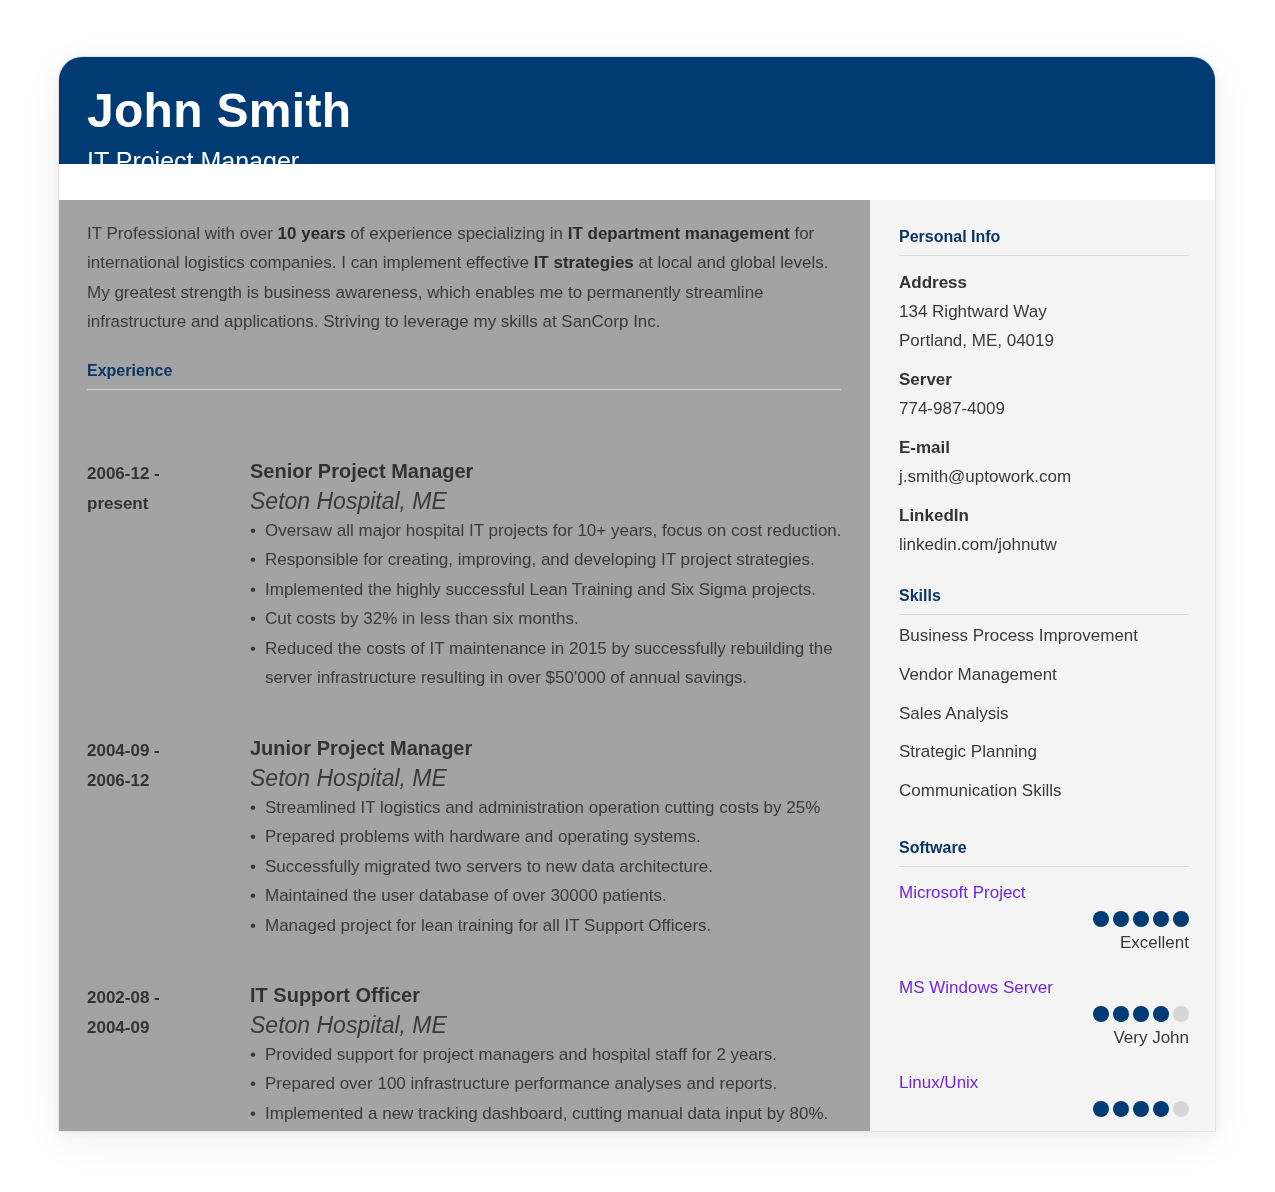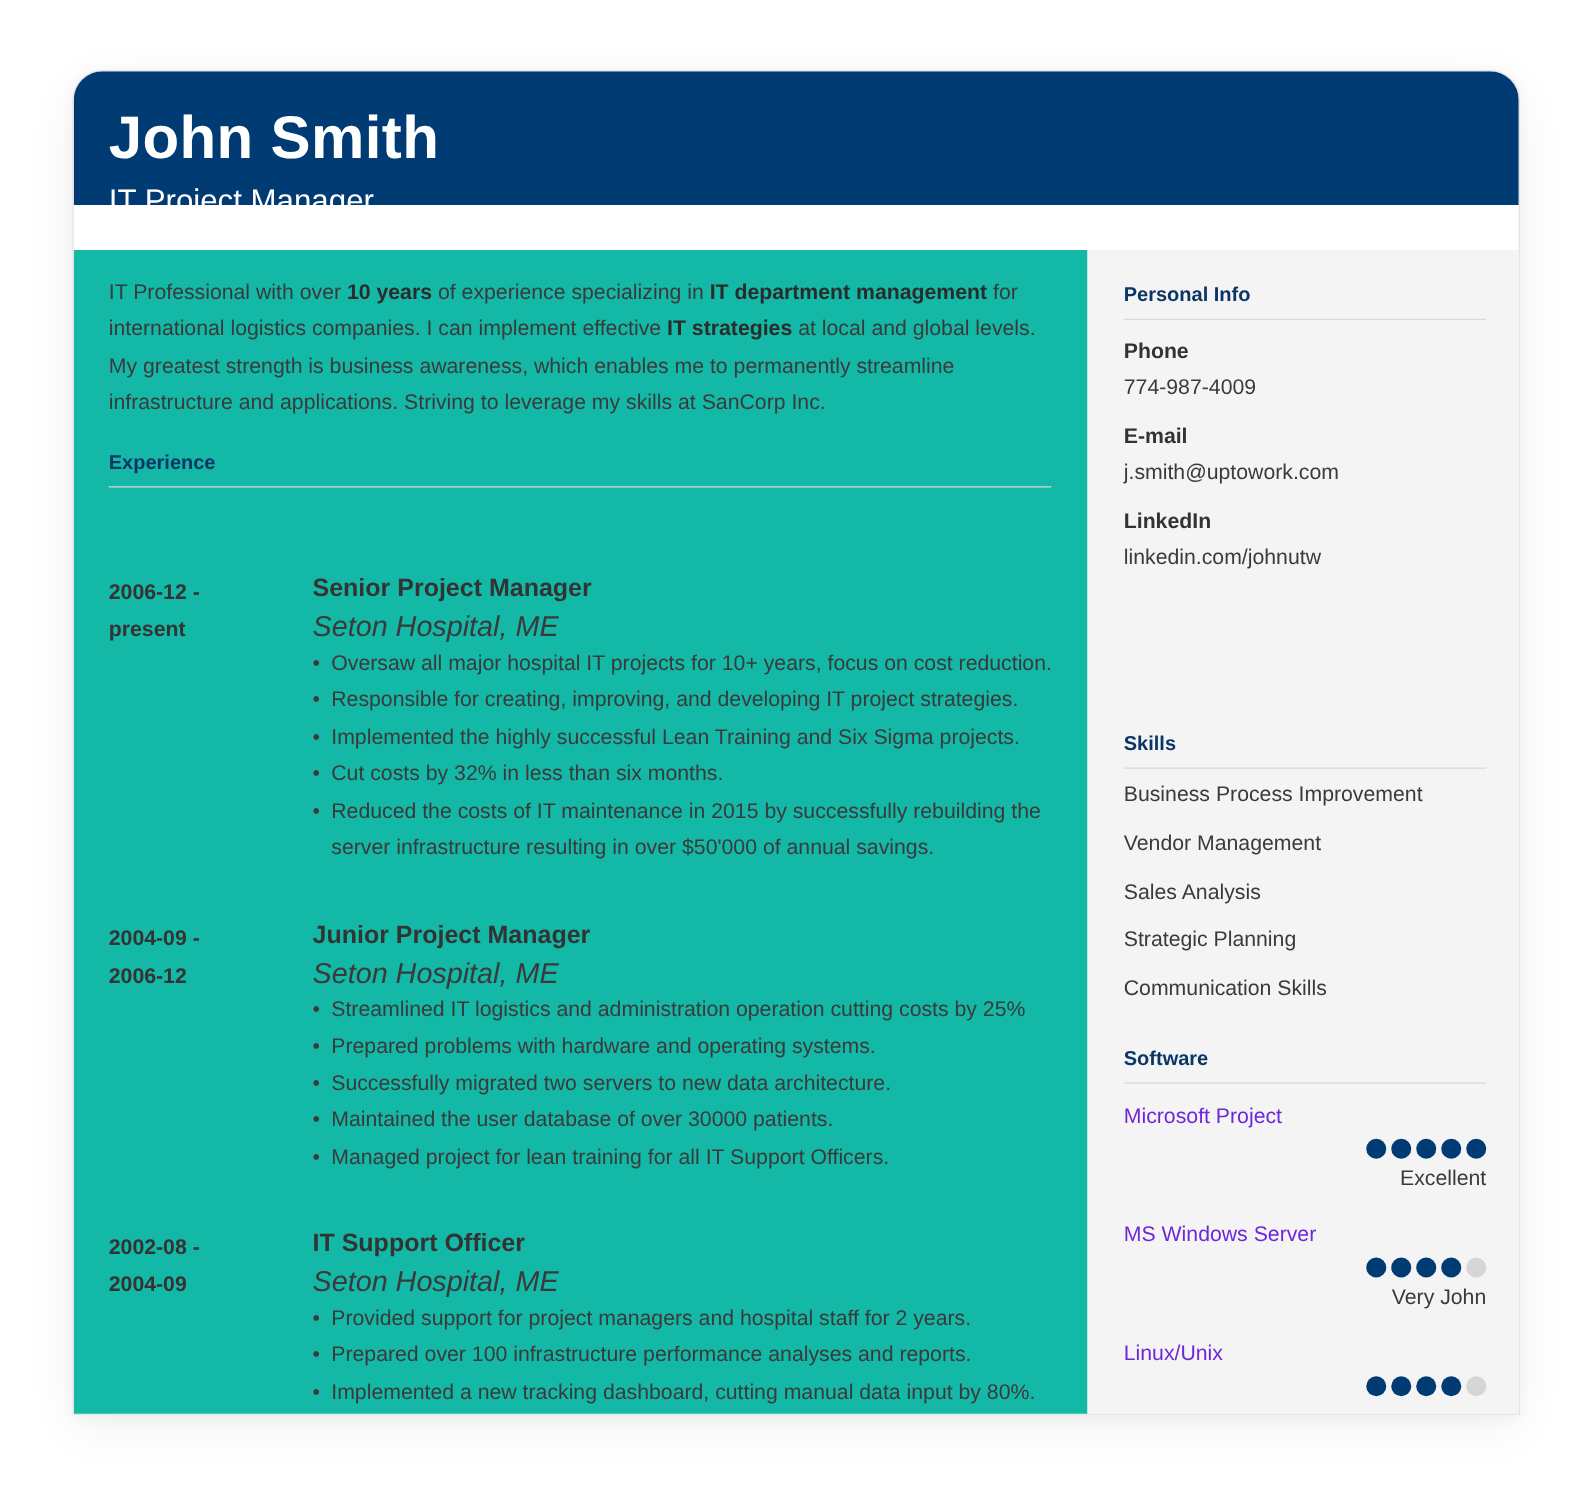--- a/index.html
+++ b/index.html
@@ -31,21 +31,21 @@
       letter-spacing: 0.3px;
       line-height: 56px;
     }
     .header .title {
       position: absolute; left: 28px; top: 89px;
       font-size: 25px; line-height: 30px;
     }
     .main {
       position: absolute; left: 0; top: 143px;
       width: 811px; height: 933px;
-      background: #14b8a6;
+      background: #a3a3a3;
     }
     .sidebar {
       position: absolute; left: 811px; top: 143px;
       width: 347px; height: 933px;
       background: #f4f4f4;
     }
     .summary {
       position: absolute; left: 28px; top: 19px;
       width: 760px;
       font-size: 17px; line-height: 29.3px;
@@ -205,22 +205,27 @@
             </li>
         </ul>
       </div>
     </div>
   </div>
 
   <div class="sidebar">
 
     <div class="side-sec" style="top:22px;">
       <div class="section-head">Personal Info</div>
+      <div class="info-group" style="margin-top:12px;">
+        <div class="info-label">Address</div>
+        <div class="info-value">134 Rightward Way</div>
+        <div class="info-value">Portland, ME, 04019</div>
+      </div>
       <div class="info-group">
-        <div class="info-label">Phone</div>
+        <div class="info-label">Server</div>
         <div class="info-value">774-987-4009</div>
       </div>
       <div class="info-group">
         <div class="info-label">E-mail</div>
         <div class="info-value">j.smith@uptowork.com</div>
       </div>
       <div class="info-group">
         <div class="info-label">LinkedIn</div>
         <div class="info-value">linkedin.com/johnutw</div>
       </div>

